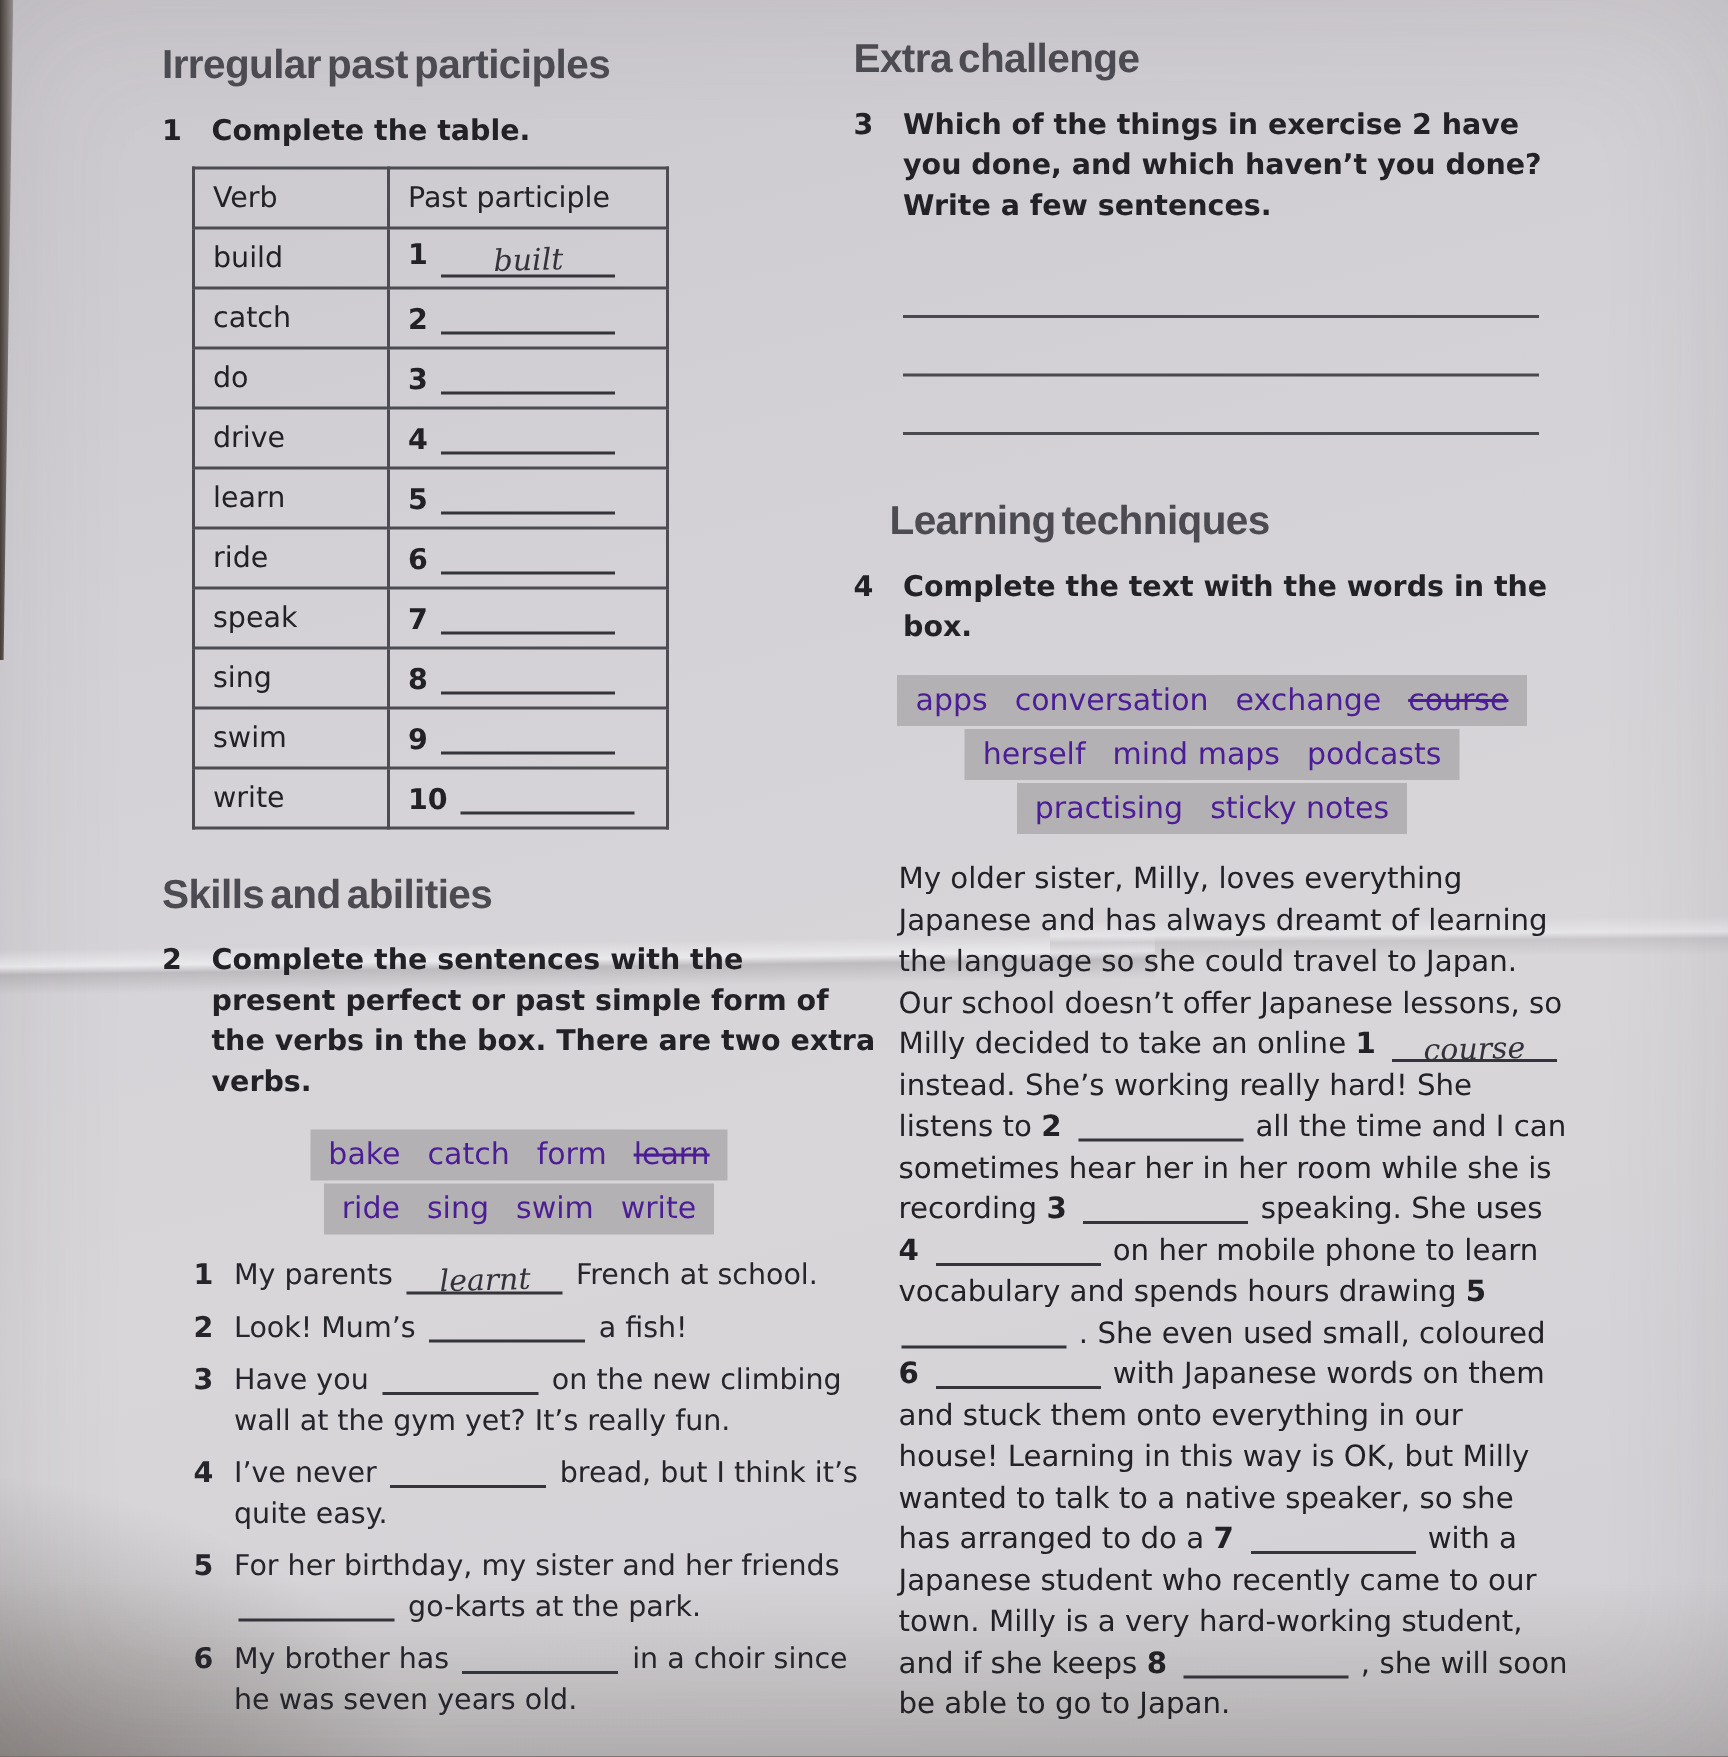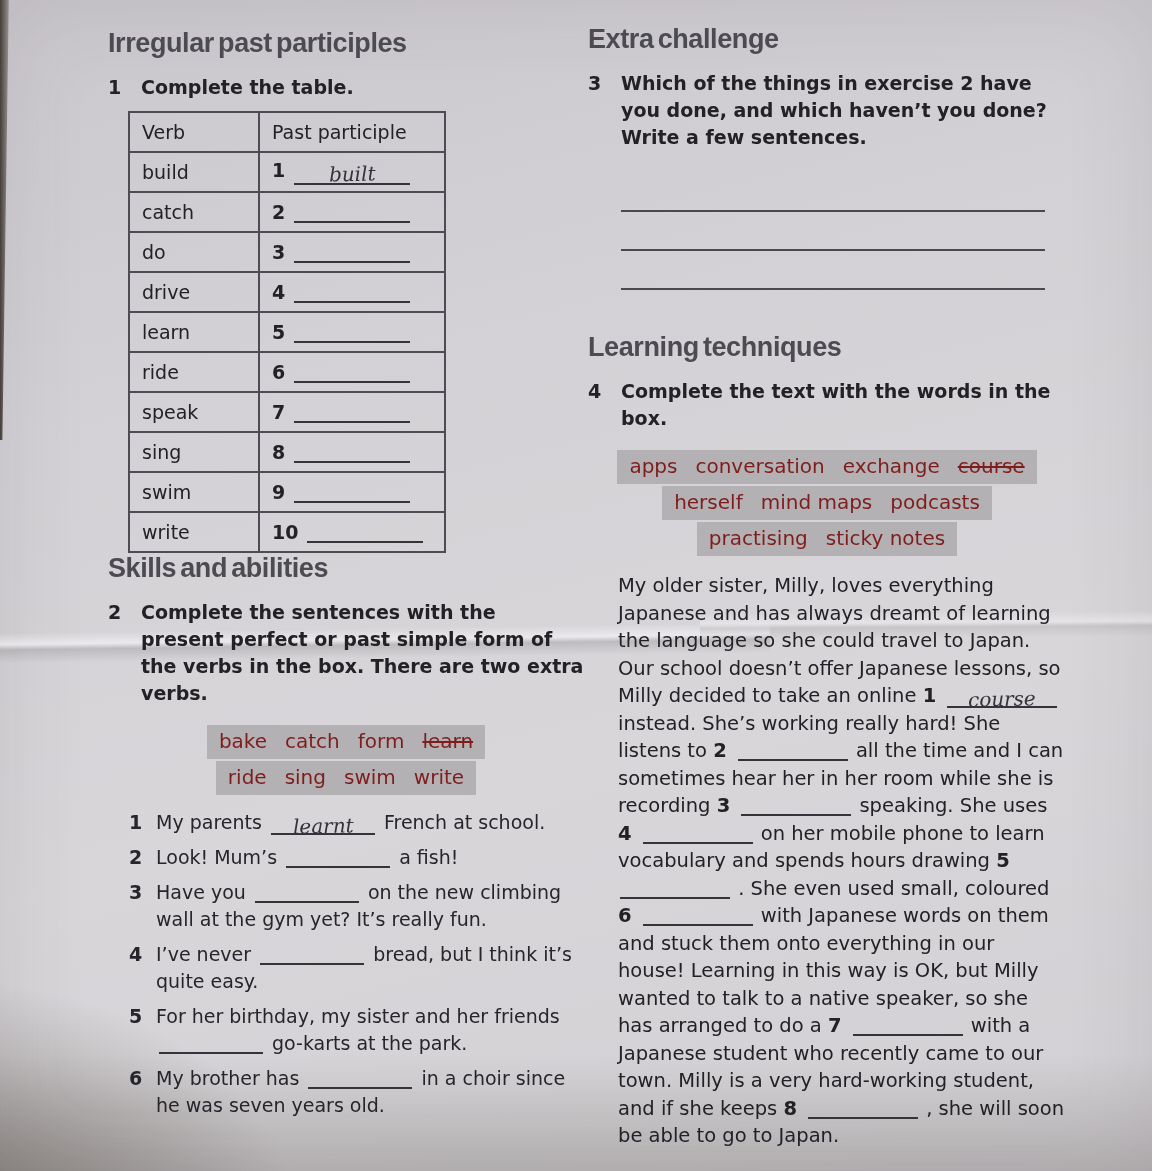--- a/index.html
+++ b/index.html
@@ -27,21 +27,21 @@
     background:linear-gradient(180deg, rgba(255,255,255,0) 0%, rgba(250,250,253,0.55) 38%, rgba(118,112,118,0.25) 56%, rgba(255,255,255,0) 100%);
     transform:rotate(-0.8deg);
   }
   .crease2{
     position:absolute;left:700px;top:612px;width:470px;height:26px;
     background:linear-gradient(180deg, rgba(255,255,255,0) 0%, rgba(248,248,251,0.4) 40%, rgba(120,115,121,0.16) 58%, rgba(255,255,255,0) 100%);
     transform:rotate(-0.4deg);
   }
   .col{position:absolute;color:#26252b;}
   .col-left{left:108px;top:28px;width:476px;}
-  .col-right{left:588px;top:24px;width:478px;}
+  .col-right{left:569px;top:24px;width:478px;}
 
   .section-heading{
     font-family:Liberation Sans, sans-serif;
     font-weight:700;font-size:27px;color:#4c4b52;
     letter-spacing:-0.4px;word-spacing:-3px;
     margin:0 0 15px 0;
   }
   .instruction{
     display:flex;font-weight:700;font-size:19px;line-height:27px;
     color:#222126;margin:0 0 10px 0;
@@ -65,28 +65,28 @@
   }
   .table-blank{width:116px;}
   .s-blank{width:104px;margin:0 3px;}
   .p-blank{width:110px;margin:0 2px;}
   .hand{
     font-family:"DejaVu Serif",serif;font-style:italic;font-size:20px;
     color:#34333b;display:inline-block;transform:rotate(-1.5deg);
     line-height:18px;
   }
 
-  .mt-section{}
+  .mt-section{margin-top:28px;}
 
   
   .wordbox{text-align:center;margin:18px 0 12px 0;}
   .wb-row{margin-bottom:2px;line-height:1;}
   .wb-line{
     display:inline-block;background:#b3b1b3;
-    padding:6px 3px 8px;font-size:20px;color:#7f1d1d;
+    padding:6px 3px 8px;font-size:20px;color:#4c1d95;
   }
   .wb-word{margin:0 9px;white-space:nowrap;}
   .struck{text-decoration:line-through;text-decoration-thickness:2px;}
 
   
   .sentences{margin-top:14px;}
   .sentence{display:flex;font-size:19px;line-height:27px;margin-bottom:8px;padding-left:21px;}
   .snum{flex:0 0 27px;font-weight:700;}
   .sbody{flex:1;}
 
@@ -211,21 +211,21 @@
       <span class="inum">3</span>
       <span class="itext">Which of the things in exercise 2 have you done, and which haven’t you done? Write a few sentences.</span>
     </div>
 
     <div class="writing-lines">
         <div class="writing-line"></div>
         <div class="writing-line"></div>
         <div class="writing-line"></div>
       </div>
 
-    <h2 class="section-heading" style="margin-top:42px;">Learning techniques</h2>
+    <h2 class="section-heading" style="margin-top:42px;margin-left:24px;">Learning techniques</h2>
 
     <div class="instruction">
       <span class="inum">4</span>
       <span class="itext">Complete the text with the words in the box.</span>
     </div>
 
     <div class="wordbox">
         <div class="wb-row"><span class="wb-line"><span class="wb-word">apps</span><span class="wb-word">conversation</span><span class="wb-word">exchange</span><span class="wb-word struck">course</span></span></div>
         <div class="wb-row"><span class="wb-line"><span class="wb-word">herself</span><span class="wb-word">mind maps</span><span class="wb-word">podcasts</span></span></div>
         <div class="wb-row"><span class="wb-line"><span class="wb-word">practising</span><span class="wb-word">sticky notes</span></span></div>

